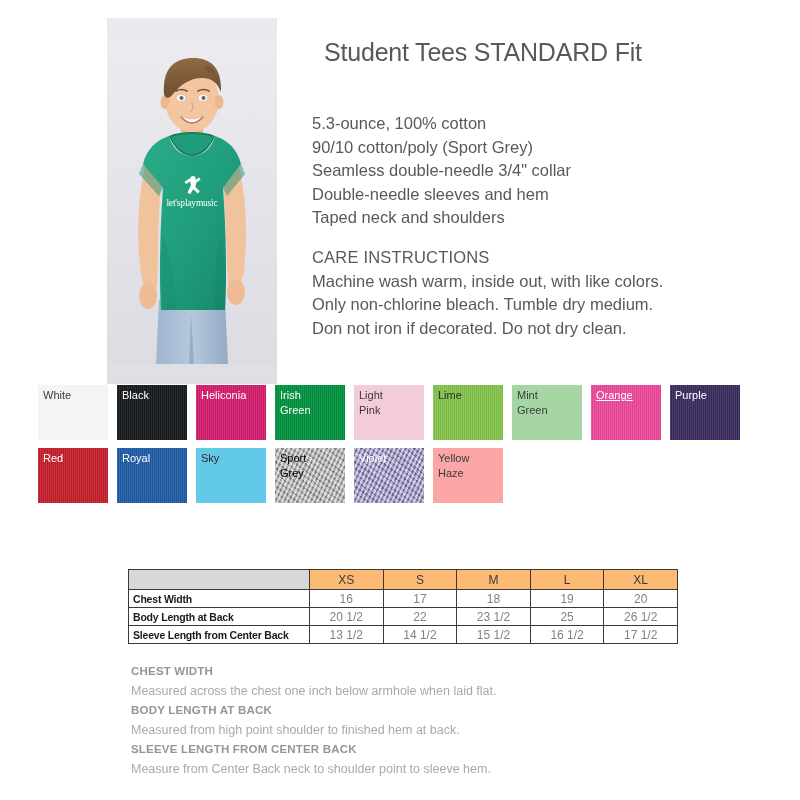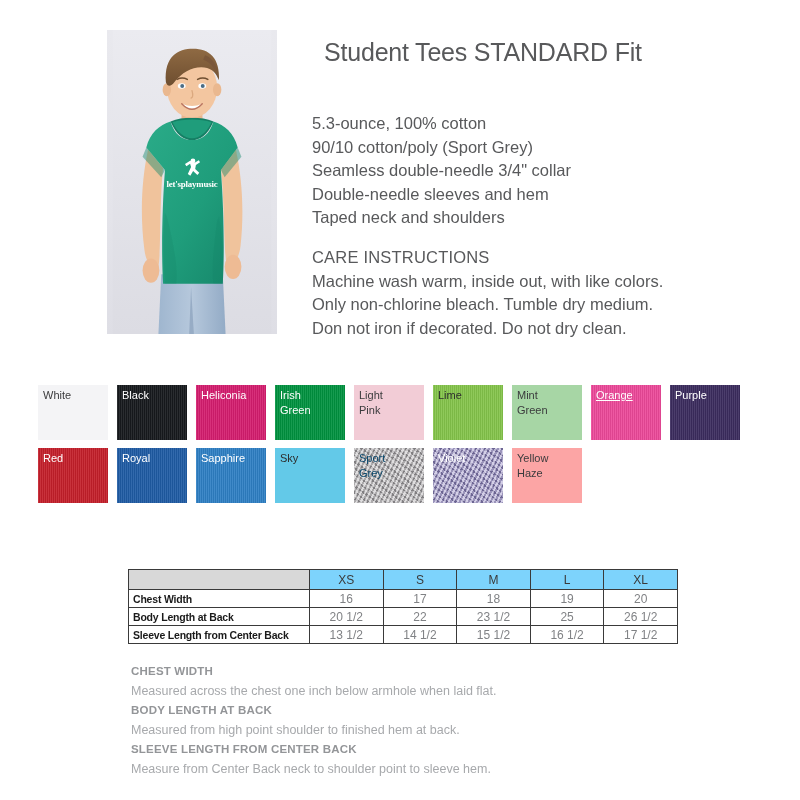--- a/index.html
+++ b/index.html
@@ -13,26 +13,25 @@
     position: relative;
     font-family: "Liberation Sans", sans-serif;
     color: #58595b;
     overflow: hidden;
   }
 
   
   #product-photo {
     position: absolute;
     left: 107px;
-    top: 30px;
+    top: 18px;
     width: 170px;
-    height: 304px;
+    height: 366px;
     background: linear-gradient(180deg, #e9e9ee 0%, #e4e4ea 60%, #dedee5 100%);
     overflow: hidden;
-    font-weight: bold;
   }
   #product-photo svg { display: block; width: 100%; height: 100%; }
 
   
   #title {
     position: absolute;
     left: 324px;
     top: 38px;
     font-size: 25px;
     color: #58595b;
@@ -109,21 +108,21 @@
     font-size: 11.5px;
     color: #808285;
   }
   #size-table td, #size-table th {
     border: 1px solid #3a3a3a;
     height: 17px;
     padding: 0;
     font-weight: normal;
   }
   #size-table thead th {
-    background: #7dd3fc;
+    background: #fdba74;
     color: #3a3a3a;
     font-size: 12px;
     text-align: center;
     height: 19px;
   }
   #size-table thead th.corner { background: #d8d8d8; }
   #size-table td.rowhead {
     color: #1a1a1a;
     font-size: 10.5px;
     font-weight: bold;
@@ -299,31 +298,27 @@
     </div>
     <div class="swatch-row">
       <div class="swatch " style="background: rgb(196, 31, 42);">
         <div class="tex"></div>
         <span class="swatch-label" style="color: rgb(255, 255, 255);">Red</span>
       </div>
       <div class="swatch " style="background: rgb(31, 91, 164);">
         <div class="tex"></div>
         <span class="swatch-label" style="color: rgb(255, 255, 255);">Royal</span>
       </div>
-      <div class="swatch " style="background: rgb(46, 127, 196);">
-        <div class="tex"></div>
-        <span class="swatch-label" style="color: rgb(255, 255, 255);">Sapphire</span>
-      </div>
       <div class="swatch flat" style="background: rgb(99, 201, 232);">
         <div class="tex"></div>
         <span class="swatch-label" style="color: rgb(45, 45, 45);">Sky</span>
       </div>
       <div class="swatch heather" style="background: rgb(168, 165, 168);">
         <div class="tex"></div>
-        <span class="swatch-label" style="color: #0c4a6e;">Sport
+        <span class="swatch-label" style="color: #000000;">Sport
 Grey</span>
       </div>
       <div class="swatch heather" style="background: rgb(138, 127, 192);">
         <div class="tex"></div>
         <span class="swatch-label" style="color: rgb(255, 255, 255);">Violet</span>
       </div>
       <div class="swatch flat" style="background: #fca5a5;">
         <div class="tex"></div>
         <span class="swatch-label" style="color: rgb(59, 59, 61);">Yellow
 Haze</span>

